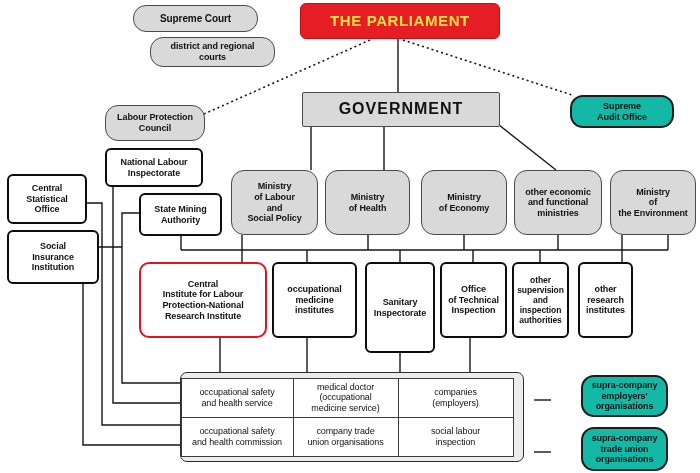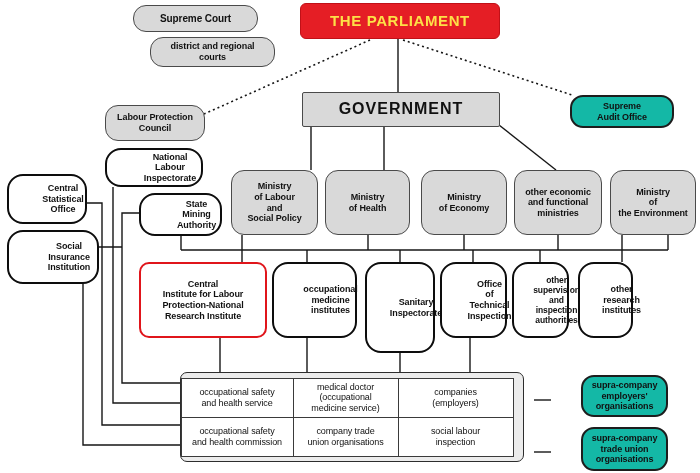--- a/index.html
+++ b/index.html
@@ -7,21 +7,21 @@
     position:relative;width:700px;height:473px;background:#ffffff;
     font-family:"Liberation Sans",sans-serif;color:#111;overflow:hidden;
   }
   .box{
     position:absolute;box-sizing:border-box;display:flex;align-items:center;justify-content:center;
     text-align:center;white-space:pre-line;font-weight:bold;font-size:9px;line-height:1.18;
     letter-spacing:-0.1px;border-radius:13px;z-index:2;
   }
   .gray{background:#d9d9d9;border:1.4px solid #4a4a4a;}
   .graythick{background:#14b8a6;border:2px solid #1d1d1d;margin-left:30px;}
-  .white{background:#ffffff;border:2.5px solid #0d0d0d;border-radius:16px;padding-left:32px;}
+  .white{background:#ffffff;border:2.5px solid #0d0d0d;border-radius:6px;}
   .redfill{background:#e51e25;border:1px solid #c01118;color:#fde047;font-size:15px;letter-spacing:0.6px;border-radius:6px;}
   .redborder{background:#ffffff;border:2.5px solid #e0151b;border-radius:10px;}
   .big{font-size:16px;letter-spacing:1px;border-radius:2px;}
   #orgtable{
     position:absolute;left:180px;top:372px;width:344px;height:90px;box-sizing:border-box;
     background:#ececec;border:1.6px solid #2d2d2d;border-radius:7px;z-index:2;
     display:flex;align-items:center;justify-content:flex-start;
   }
   #orgtable .grid{
     display:grid;grid-template-columns:112px 105px 115px;grid-template-rows:39px 39px;

